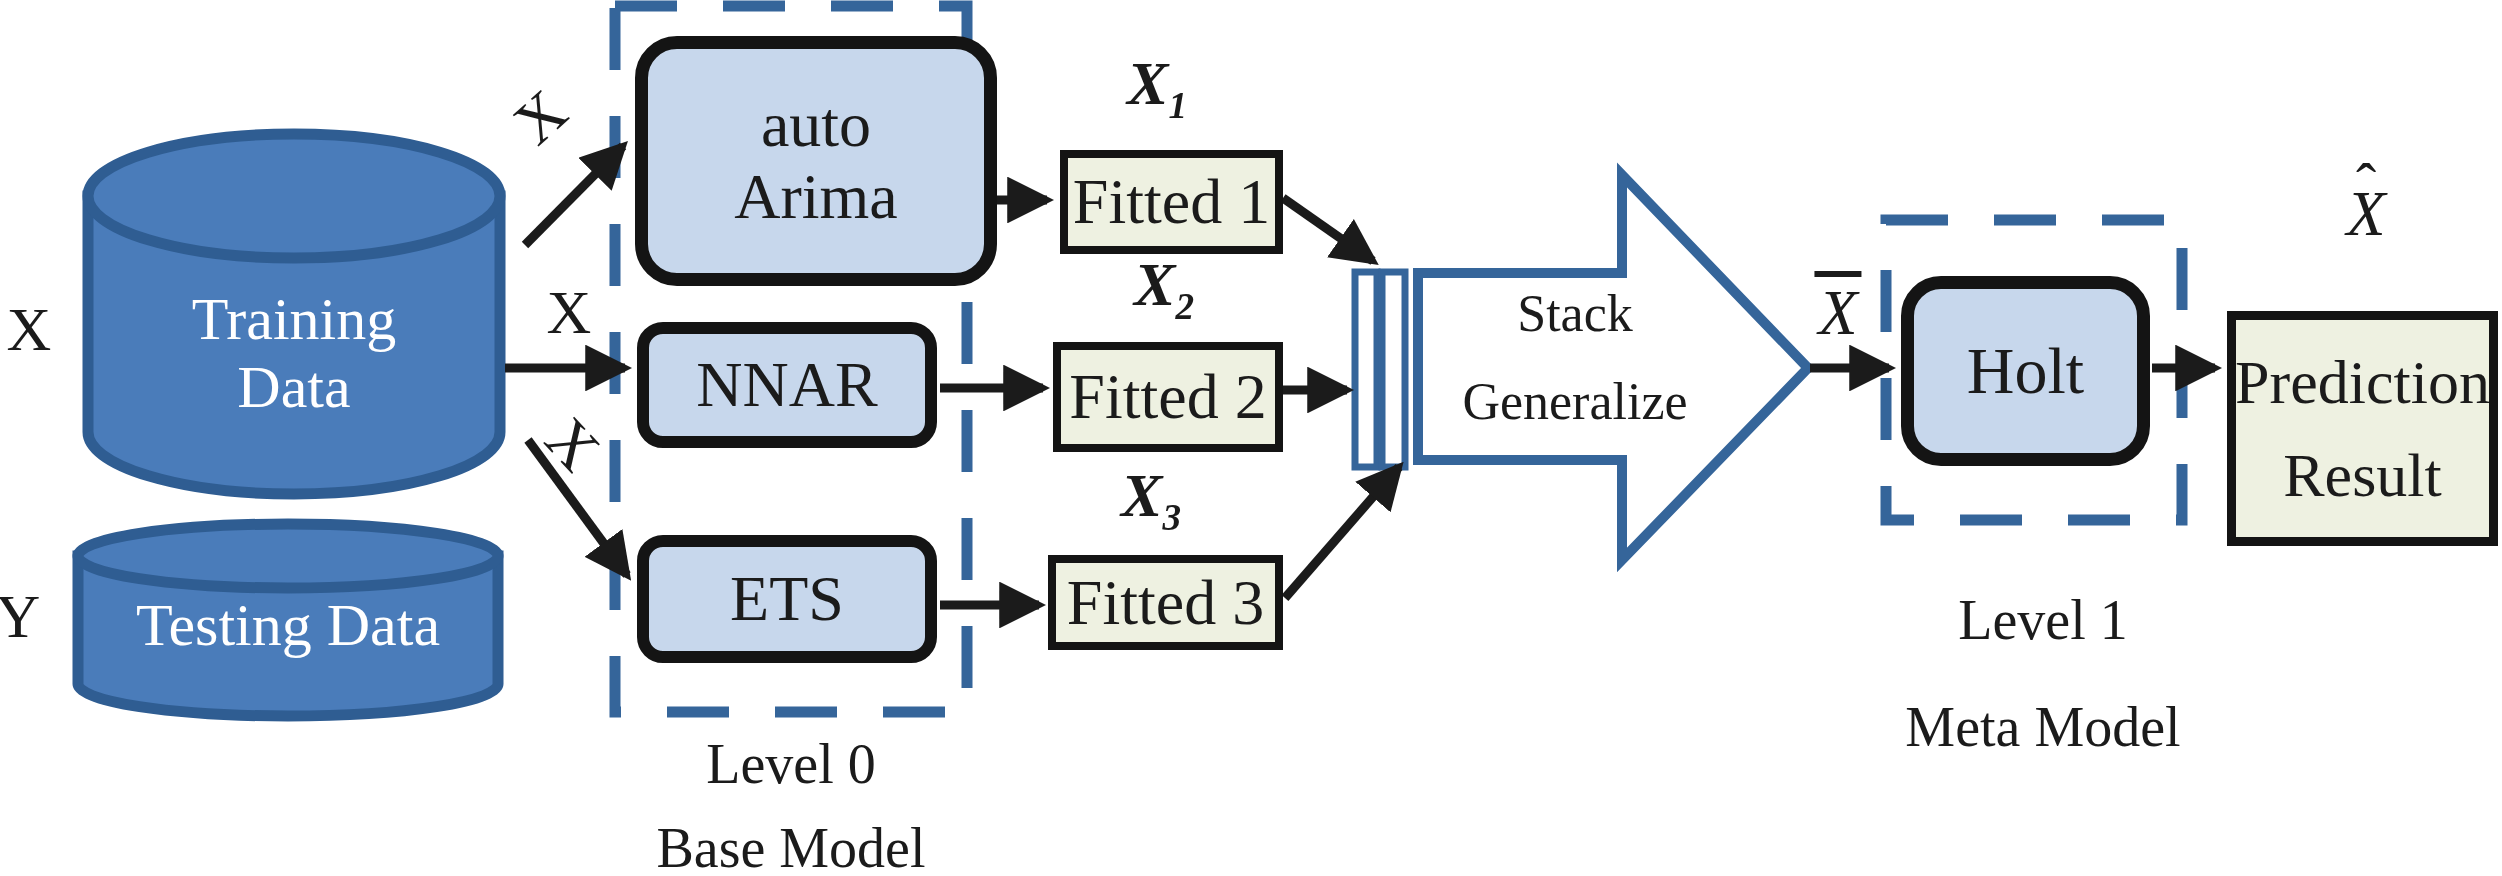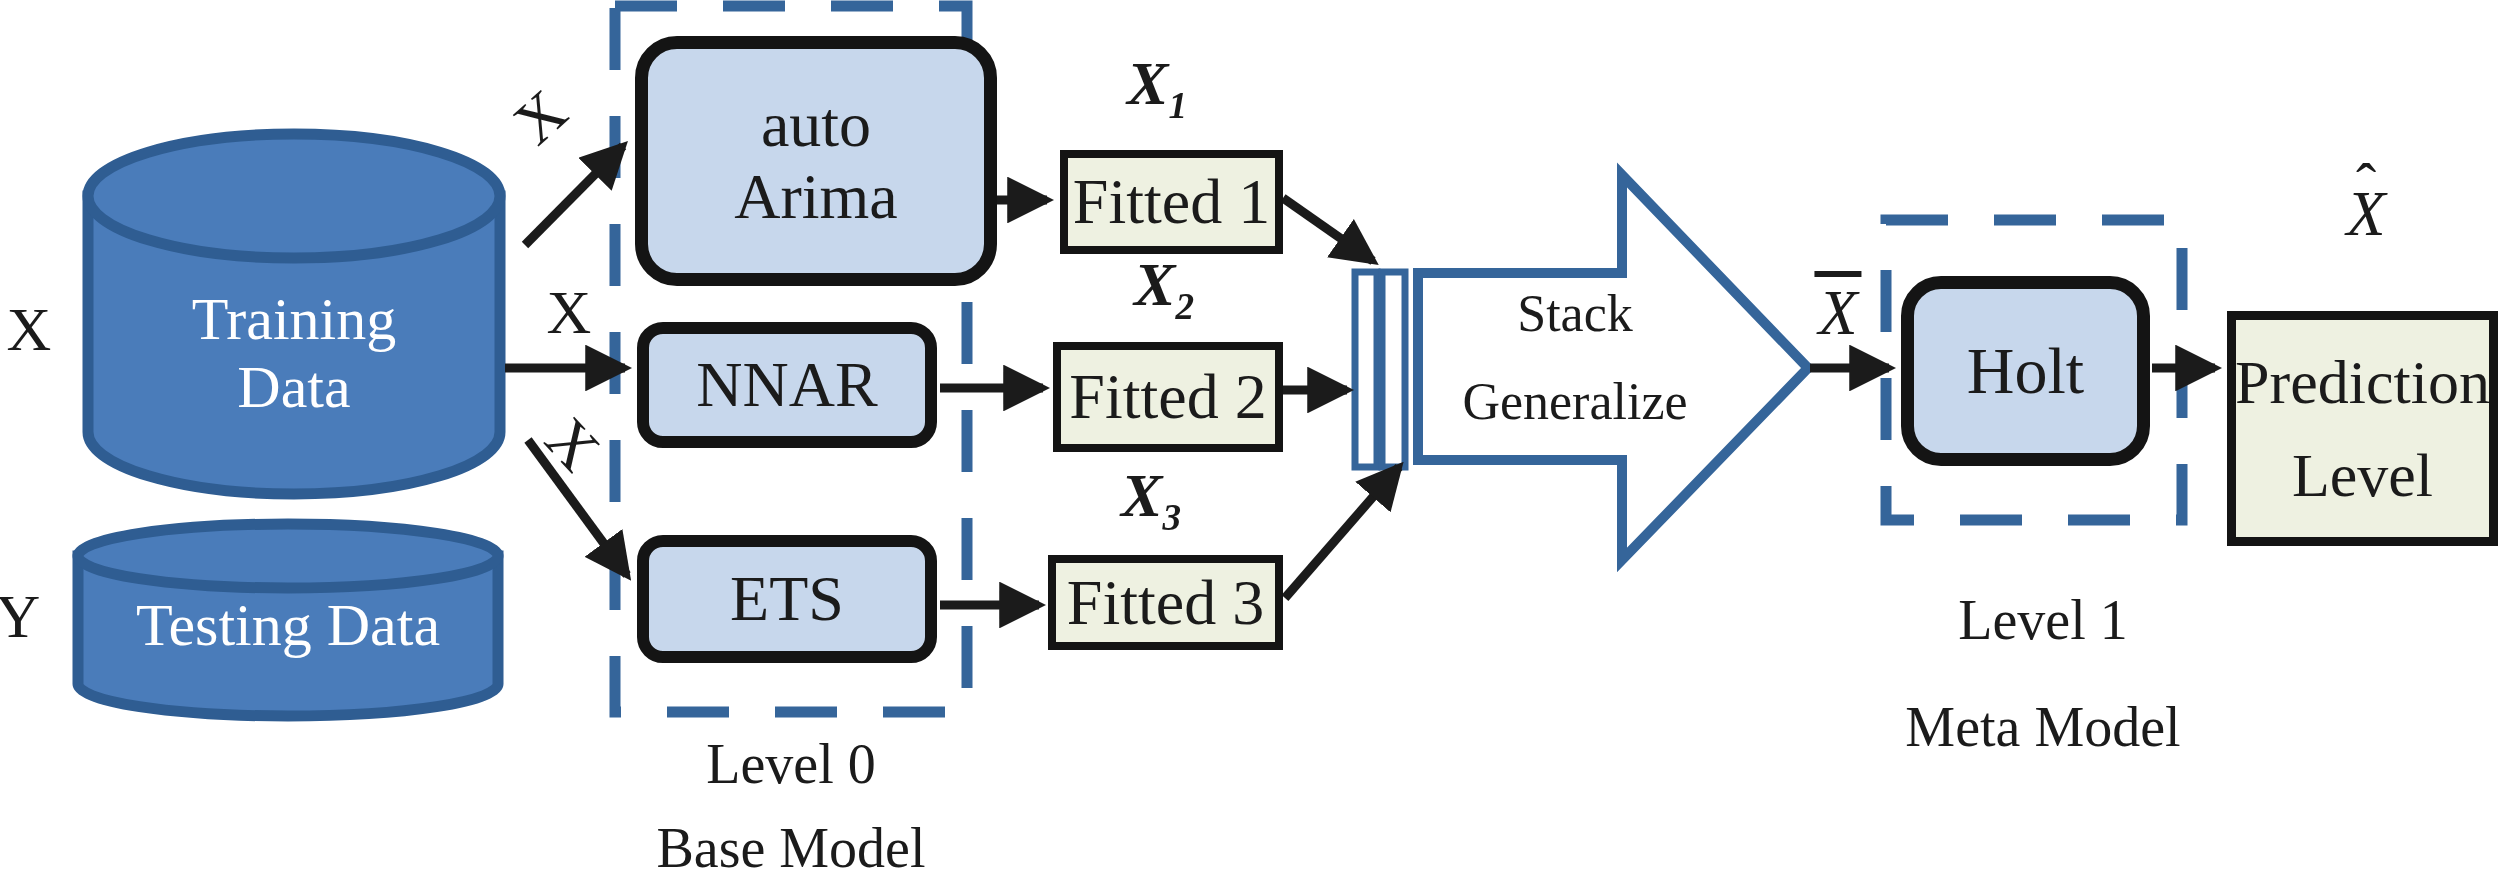--- a/index.html
+++ b/index.html
@@ -177,16 +177,16 @@
     <span class="ln">Meta Model</span>
   </div>
 
   <div class="lbl xhat-wrap" style="left:2366px;top:214px;">
     <span class="hat">ˆ</span>
     <span>X</span>
   </div>
 
   <div class="abs box pred" style="left:2227px;top:272px;width:271px;height:235px;margin-top:39px;">
     <span>Prediction</span>
-    <span>Level</span>
+    <span>Result</span>
   </div>
 
 </div>
 
 </body></html>

